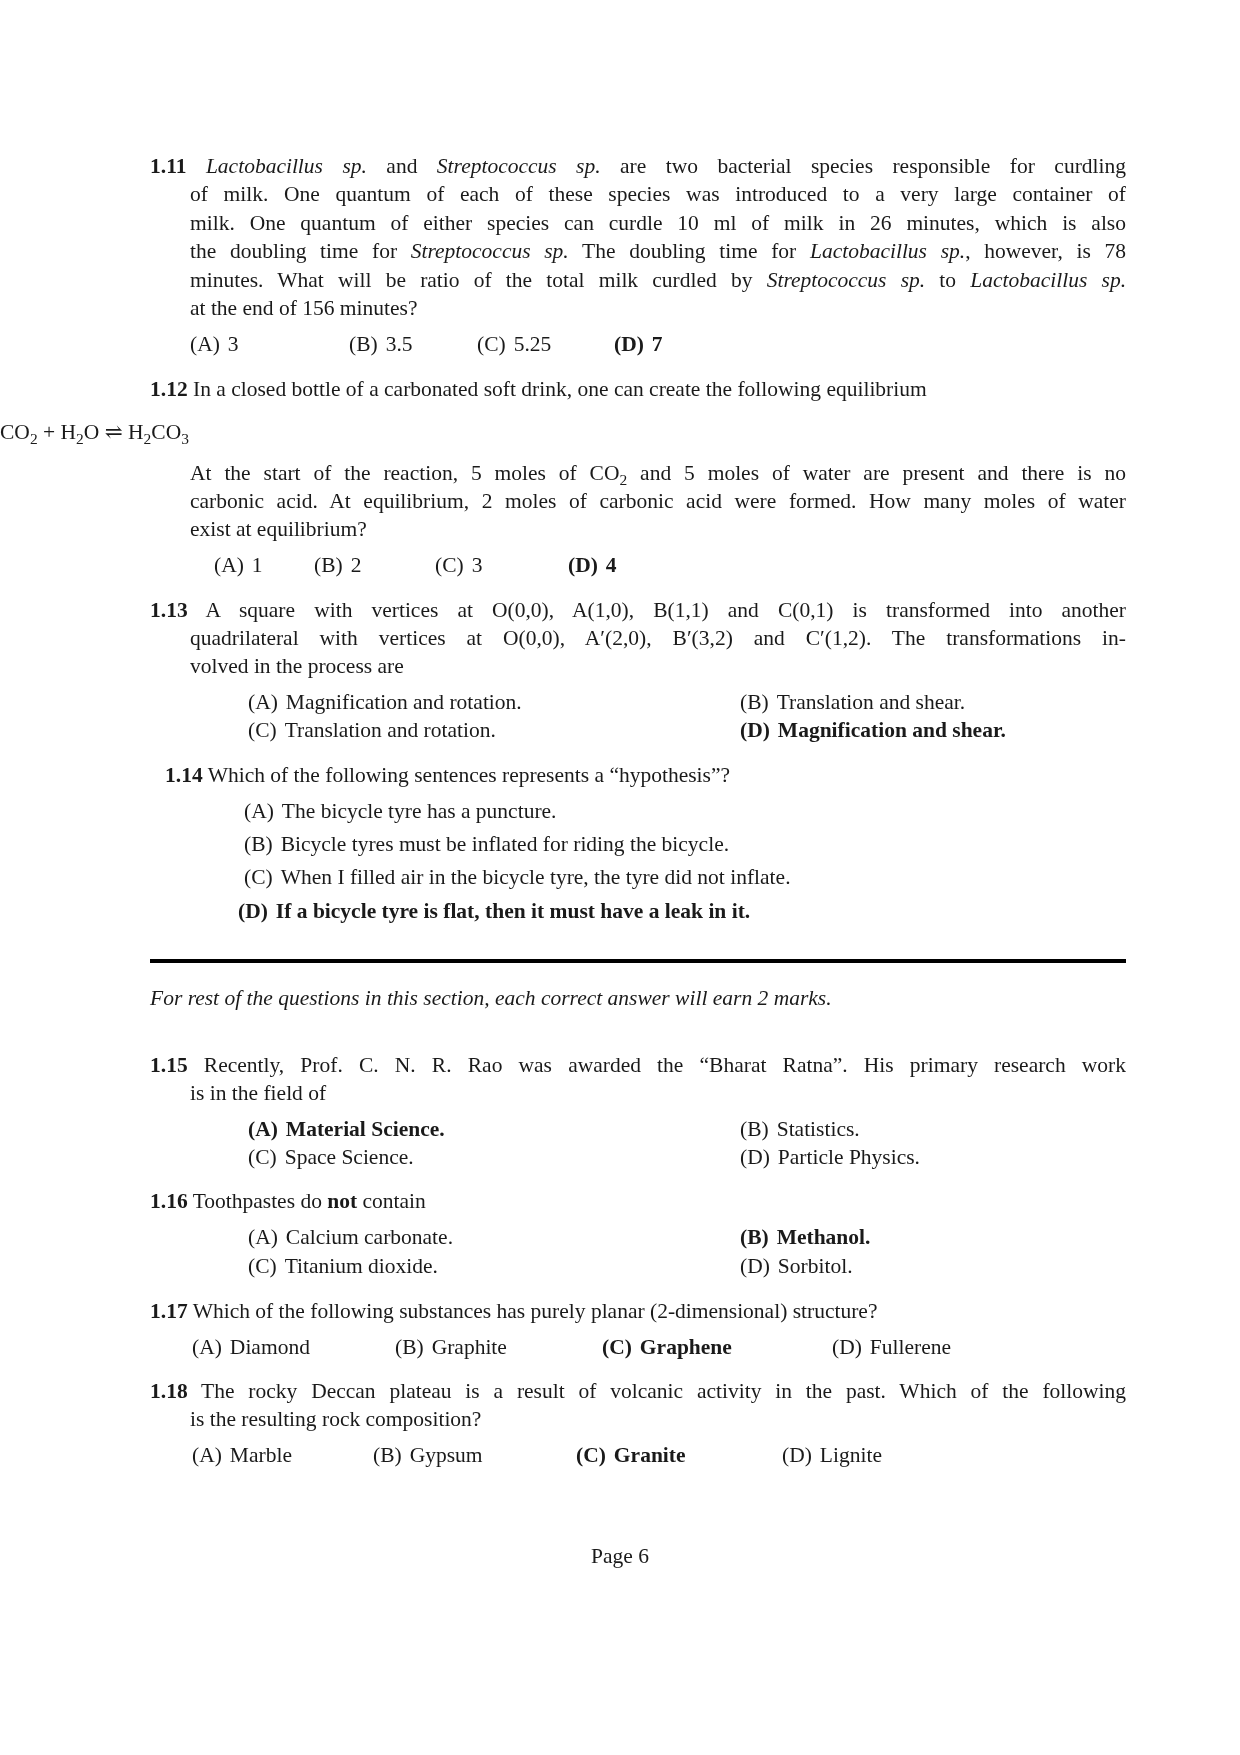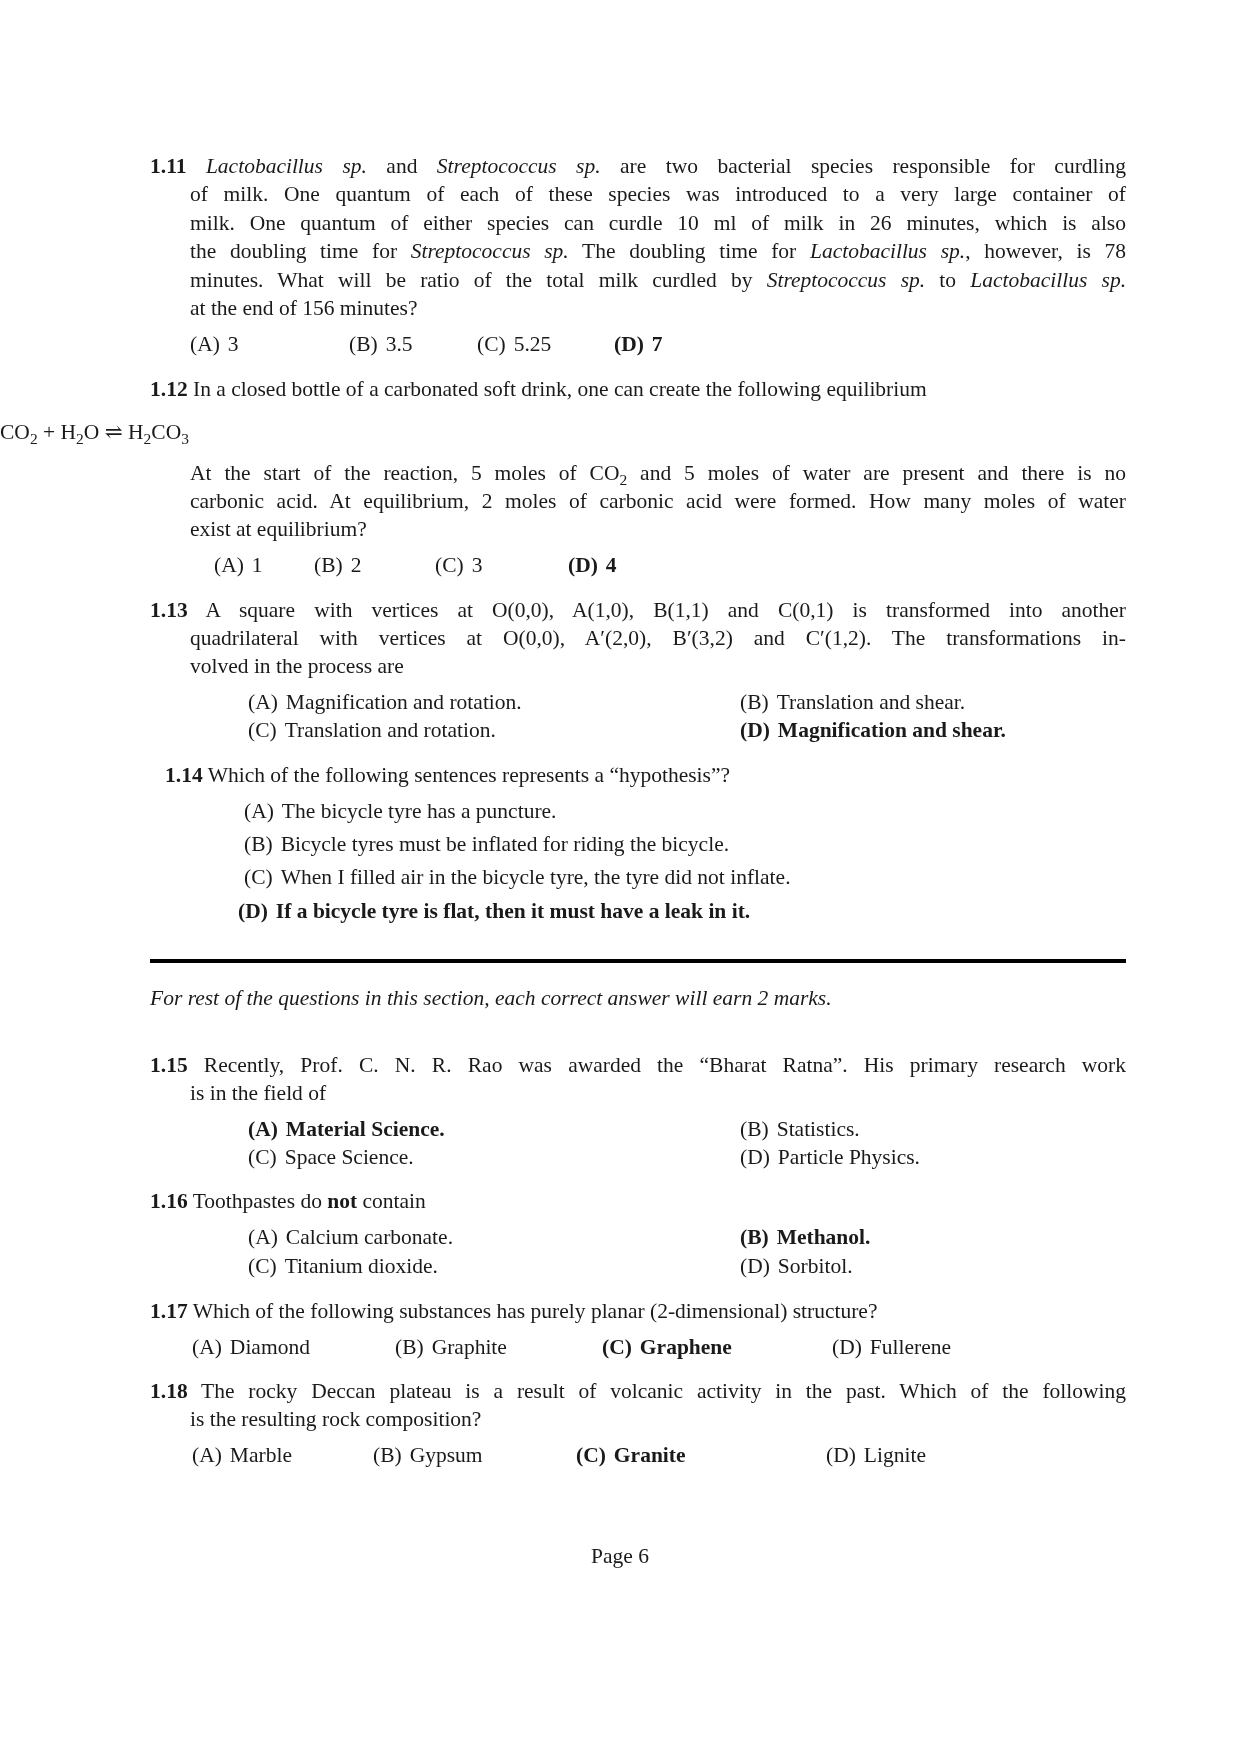--- a/index.html
+++ b/index.html
@@ -126,16 +126,16 @@
 <div>
   <div class="line" style="left:150px; top:1377px; width:976px; text-align:justify; text-align-last:justify;">
     <span class="qnum">1.18</span>
     <span>The rocky Deccan plateau is a result of volcanic activity in the past. Which of the following</span>
   </div>
   <div class="line" style="left:190px; top:1405px;">is the resulting rock composition?</div>
 
   <div class="opt" style="left:192px; top:1441px;"><span class="lbl">(A)</span><span>Marble</span></div>
   <div class="opt" style="left:373px; top:1441px;"><span class="lbl">(B)</span><span>Gypsum</span></div>
   <div class="opt b" style="left:576px; top:1441px;"><span class="lbl">(C)</span><span>Granite</span></div>
-  <div class="opt" style="left:782px; top:1441px;margin-left:44px;"><span class="lbl">(D)</span><span>Lignite</span></div>
+  <div class="opt" style="left:782px; top:1441px;"><span class="lbl">(D)</span><span>Lignite</span></div>
 </div>
 
 <div class="pagenum">Page 6</div>
 
 </body></html>

